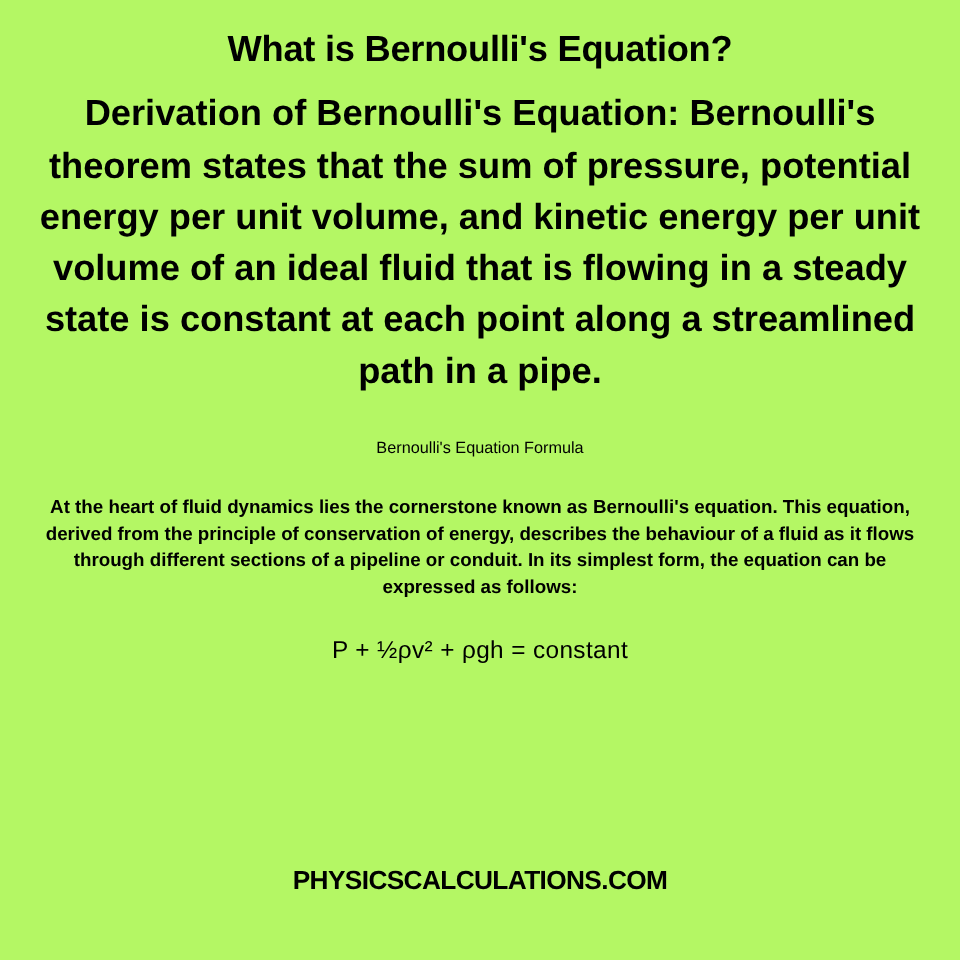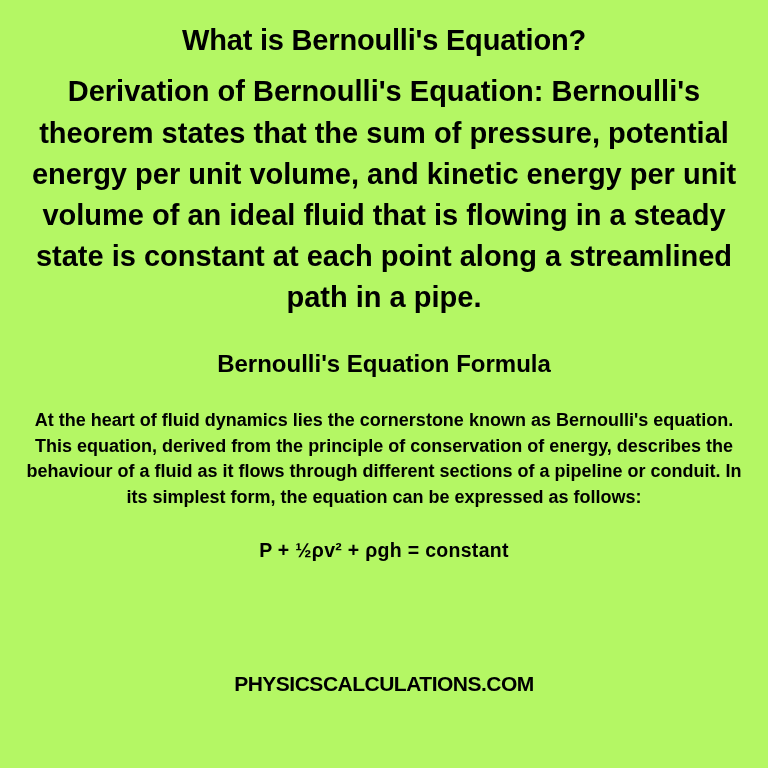--- a/index.html
+++ b/index.html
@@ -11,21 +11,21 @@
     height: 768px;
     background: #B4F764;
     font-family: "Liberation Sans", sans-serif;
     color: #000000;
     overflow: hidden;
   }
   .page {
     width: 768px;
     height: 768px;
     box-sizing: border-box;
-    padding: 18px 22px 28px 22px;
+    padding: 18px 22px 7px 22px;
     display: flex;
     flex-direction: column;
     align-items: center;
   }
   .title {
     font-size: 29px;
     font-weight: bold;
     text-align: center;
     line-height: 1.15;
     margin: 6px 0 14px 0;
@@ -34,37 +34,37 @@
   .para {
     font-size: 29px;
     font-weight: bold;
     text-align: center;
     line-height: 1.42;
     margin: 0;
     width: 100%;
     max-width: 740px;
   }
   .subhead {
-    font-size: 24px;
-    font-weight: bold;
+    font-size: 13px;
+    font-weight: normal;
     text-align: center;
     margin: 32px 0 0 0;
   }
   .para2 {
-    font-size: 18px;
+    font-size: 15px;
     font-weight: bold;
     text-align: center;
     line-height: 1.42;
     margin: 30px 0 0 0;
     width: 100%;
     max-width: 750px;
   }
   .formula {
     font-size: 19.5px;
-    font-weight: bold;
+    font-weight: normal;
     text-align: center;
     margin: 28px 0 0 0;
     letter-spacing: 0.3px;
   }
   .footer {
     font-size: 21px;
     font-weight: bold;
     text-align: center;
     letter-spacing: -0.5px;
     margin-top: auto;

